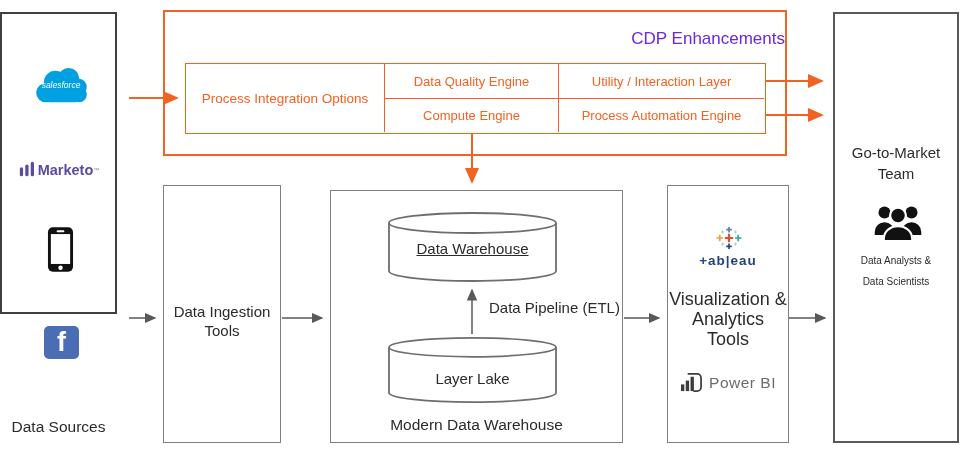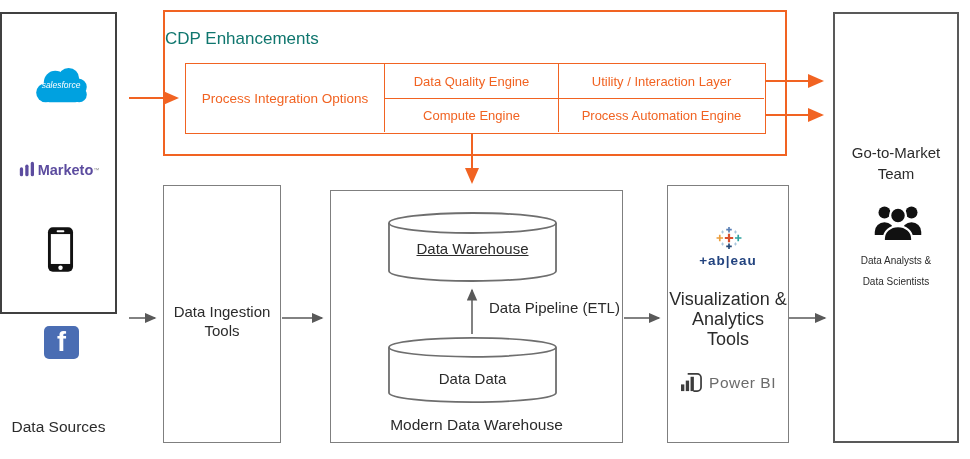--- a/index.html
+++ b/index.html
@@ -18,21 +18,21 @@
   .box { position: absolute; background: #fff; }
   #box-sources { left:0; top:12px; width:117px; height:302px; border:2px solid #404040; }
   #box-cdp     { left:163px; top:10px; width:624px; height:146px; border:2px solid #F16322; }
   #box-ingestion { left:163px; top:185px; width:118px; height:258px; border:1.5px solid #7f7f7f; }
   #box-mdw     { left:330px; top:190px; width:293px; height:253px; border:1.5px solid #7f7f7f; }
   #box-viz     { left:667px; top:185px; width:122px; height:258px; border:1.5px solid #7f7f7f; }
   #box-team    { left:833px; top:12px; width:126px; height:431px; border:2px solid #595959; }
 
   .cdp-title {
     position:absolute; left:0; top:16px; width:100%;
-    text-align:left; color:#0f766e; font-size:17px; line-height:22px;
+    text-align:right; color:#6d28d9; font-size:17px; line-height:22px;
   }
   #cdp-grid {
     position:absolute; left:185px; top:63px; width:581px; height:71px;
     display:grid; grid-template-columns:198px 174px 206px; grid-template-rows:34px 34px;
     border:1.5px solid #F16322; background:#fff; z-index:2;
   }
   .cell {
     display:flex; align-items:center; justify-content:center;
     color:#F16322; font-size:13px; white-space:nowrap; background:#fff;
   }
@@ -174,21 +174,21 @@
     <svg class="cyl" id="cyl-dw" viewBox="0 0 172 72" preserveAspectRatio="none">
       <path d="M2 12 L2 60 A84 10 0 0 0 170 60 L170 12" fill="#ffffff" stroke="#6e6e6e" stroke-width="1.8"></path>
       <ellipse cx="86" cy="12" rx="84" ry="10" fill="#ffffff" stroke="#6e6e6e" stroke-width="1.8"></ellipse>
     </svg>
     <div class="cyl-label" id="lbl-dw">Data Warehouse</div>
 
     <svg class="cyl" id="cyl-dl" viewBox="0 0 172 72" preserveAspectRatio="none">
       <path d="M2 12 L2 60 A84 10 0 0 0 170 60 L170 12" fill="#ffffff" stroke="#6e6e6e" stroke-width="1.8"></path>
       <ellipse cx="86" cy="12" rx="84" ry="10" fill="#ffffff" stroke="#6e6e6e" stroke-width="1.8"></ellipse>
     </svg>
-    <div class="cyl-label" id="lbl-dl">Data Data</div>
+    <div class="cyl-label" id="lbl-dl">Layer Lake</div>
 
     <div id="lbl-pipeline">Data Pipeline (ETL)</div>
     <div class="center-text mdw-caption">Modern Data Warehouse</div>
   </div>
 
   <div class="box" id="box-viz">
     <div class="viz-tableau-mark">
       <svg width="26" height="24" viewBox="0 0 28 26">
         <g fill="none" stroke-linecap="butt">
           <path d="M14 1 v6 M11 4 h6" stroke="#5A7FB5" stroke-width="1.8"></path>

